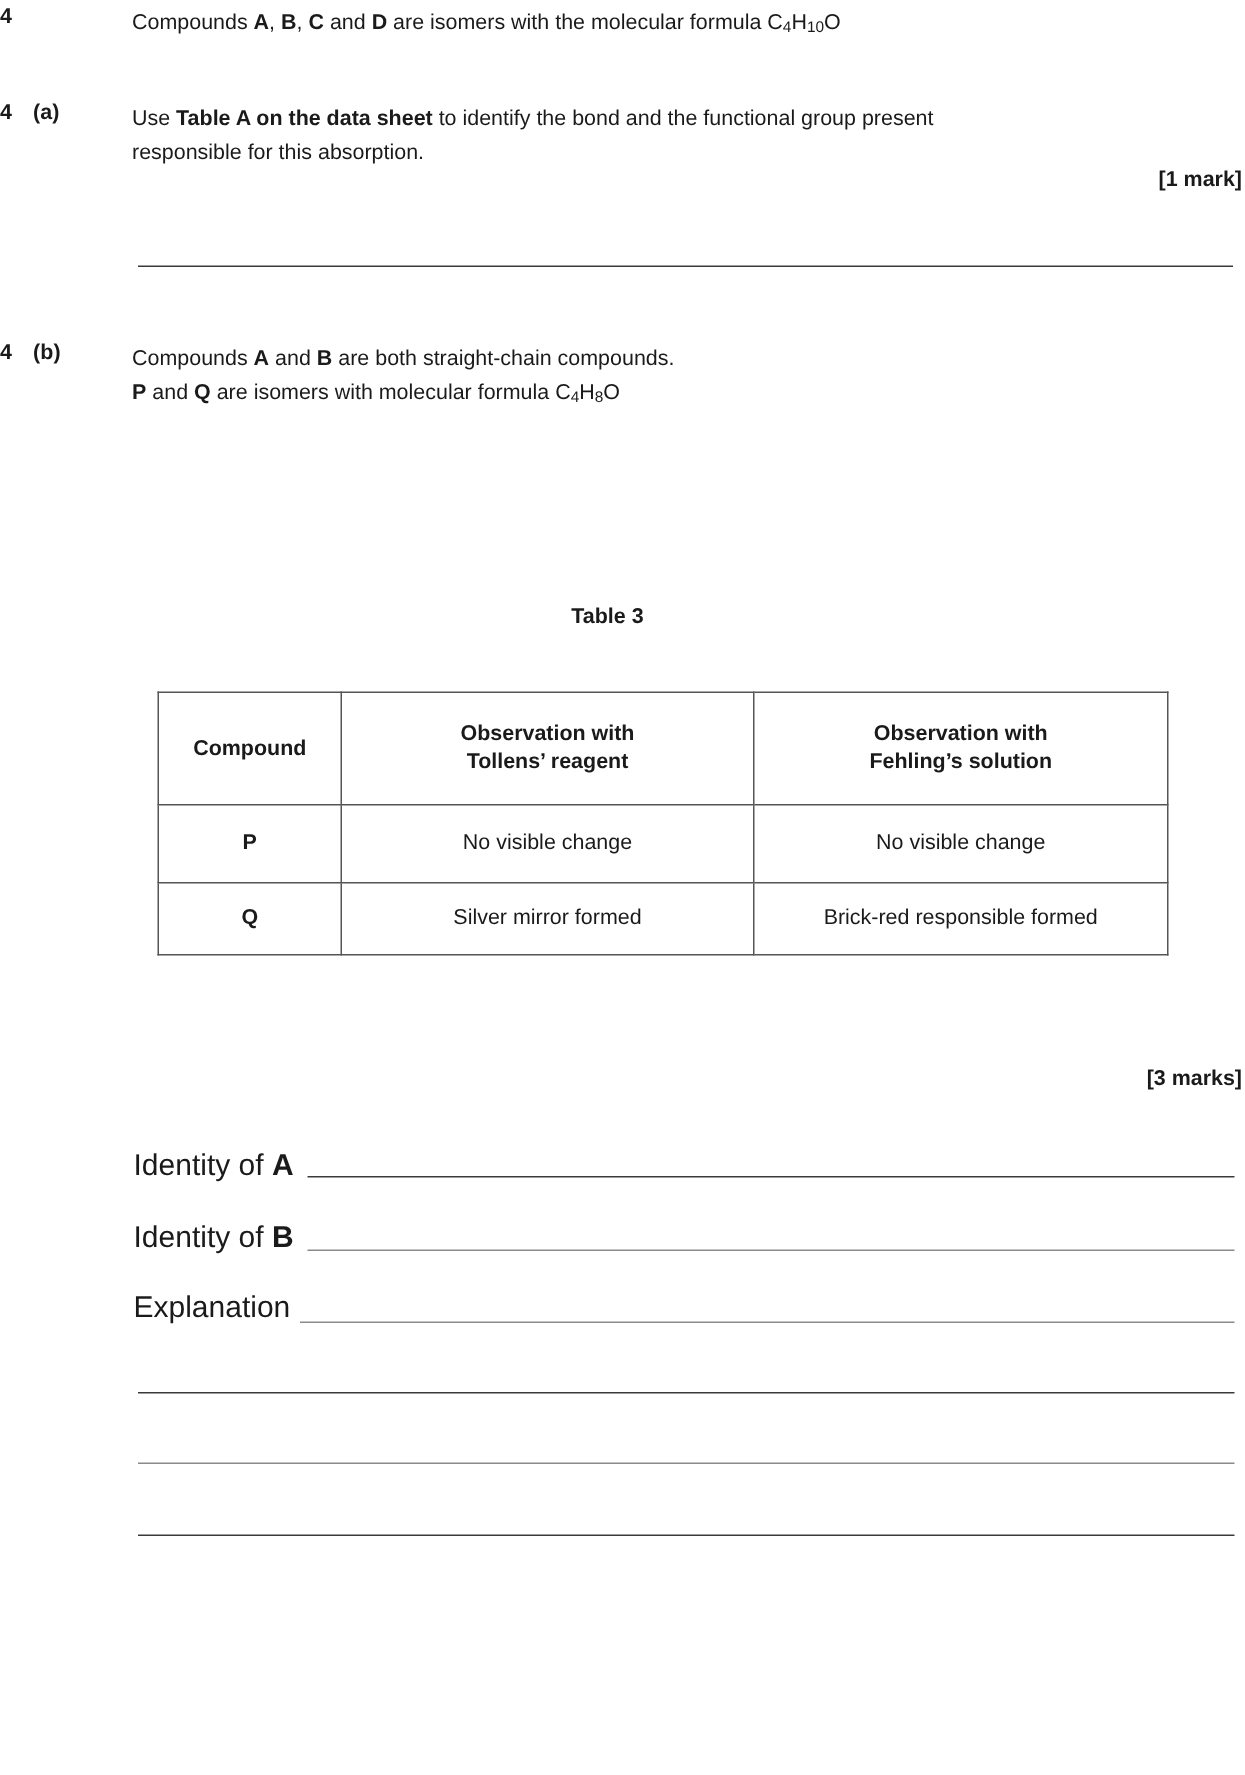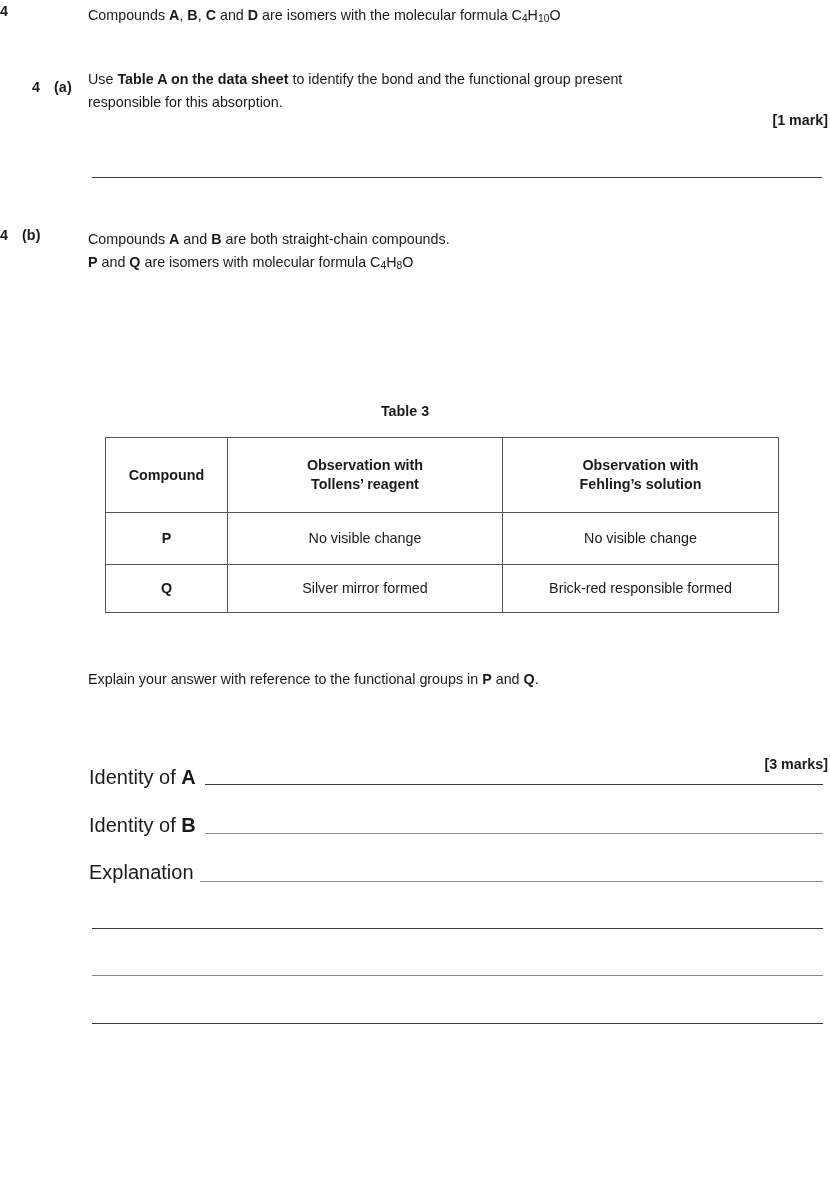--- a/index.html
+++ b/index.html
@@ -79,20 +79,21 @@
     font-weight: bold;
     font-size: 14.3px;
     text-align: center;
     white-space: nowrap;
   }
   table.data {
     position: absolute;
     border-collapse: collapse;
     table-layout: fixed;
     font-size: 14.3px;
+    margin-top: 24px;
   }
   table.data td, table.data th {
     border: 1.3px solid #555555;
     text-align: center;
     vertical-align: middle;
     padding: 0 4px;
     font-weight: normal;
     line-height: 1.33;
   }
   table.data thead th { font-weight: bold; }
@@ -113,21 +114,21 @@
   <div class="qrow" style="top:4px; left:0; width:830px;">
     <div class="qnum" style="top:0;">
       <span class="n">4</span>
     </div>
     <div class="qbody">
       <span class="line"><span>Compounds </span><b>A</b><span>, </span><b>B</b><span>, </span><b>C</b><span> and </span><b>D</b><span> are isomers with the molecular formula C</span><sub>4</sub><span>H</span><sub>10</sub><span>O</span></span>
     </div>
   </div>
 
   <div class="qrow" style="top:68px; left:0; width:830px;">
-    <div class="qnum" style="top:12px;padding-left:32px;">
+    <div class="qnum" style="top:0;">
       <span class="n">4</span><span class="p">(a)</span>
     </div>
     <div class="qbody">
       <span class="line"><span>Use </span><b>Table A on the data sheet</b><span> to identify the bond and the functional group present</span></span>
       <span class="line">responsible for this absorption.</span>
     </div>
   </div>
   <div class="marks" style="top:113px;">[1 mark]</div>
 
   <div class="rule" style="top:177px; left:92px; width:730px;"></div>
@@ -174,23 +175,22 @@
       </tr>
       <tr>
         <td class="compound" style="height:48px;">Q</td>
         <td style="height:48px;">Silver mirror formed</td>
         <td style="height:48px;">Brick-red responsible formed</td>
       </tr>
     </tbody>
   </table>
 
   <div class="qbody" style="top:668px;">
-    <span class="line"><span>Explain your answer with reference to the functional groups in </span><b>P</b><span> and </span><b>Q</b><span>.</span></span>
-  </div>
-  <div class="marks" style="top:712px;margin-top:45px;">[3 marks]</div>
+  </div>
+  <div class="marks" style="top:712px;">[3 marks]</div>
 
   <div class="lbl" style="top:767px; left:89px;"><span>Identity of </span><b>A</b></div>
   <div class="rule" style="top:784px; left:205px; width:618px;"></div>
 
   <div class="lbl" style="top:815px; left:89px;"><span>Identity of </span><b>B</b></div>
   <div class="rule light" style="top:833px; left:205px; width:618px;"></div>
 
   <div class="lbl" style="top:862px; left:89px;"><span>Explanation</span><b></b></div>
   <div class="rule light" style="top:881px; left:200px; width:623px;"></div>
 

